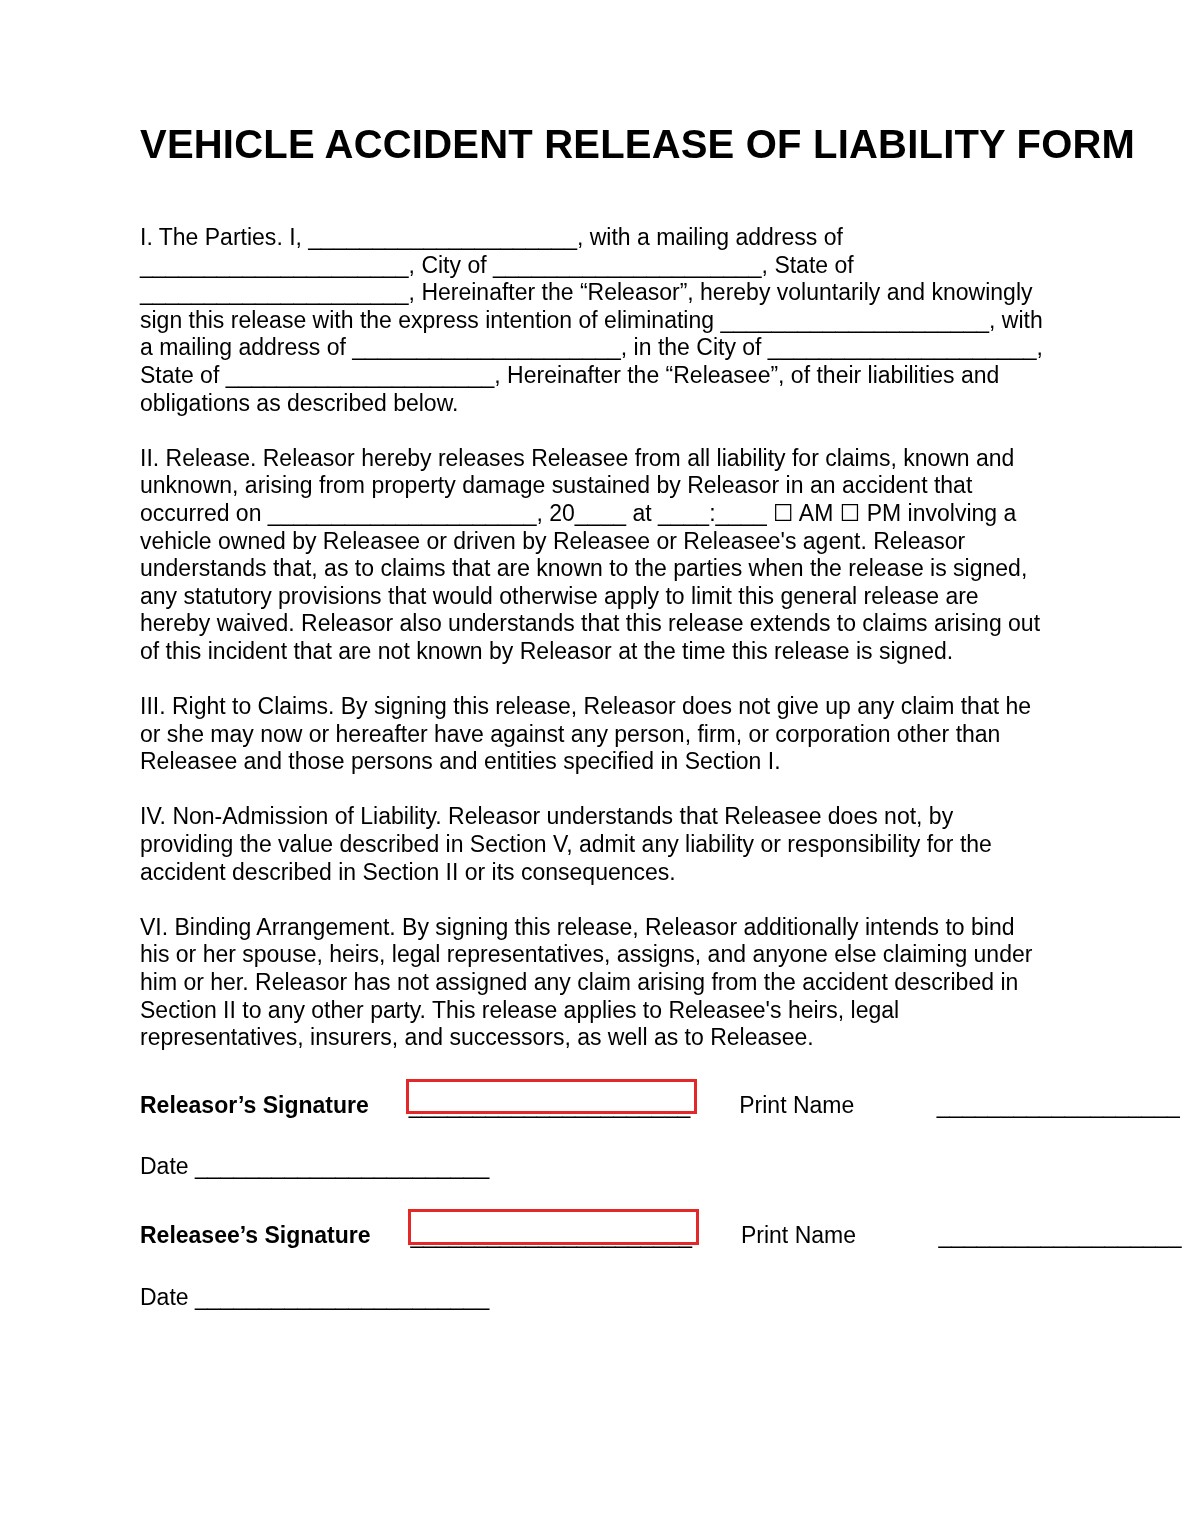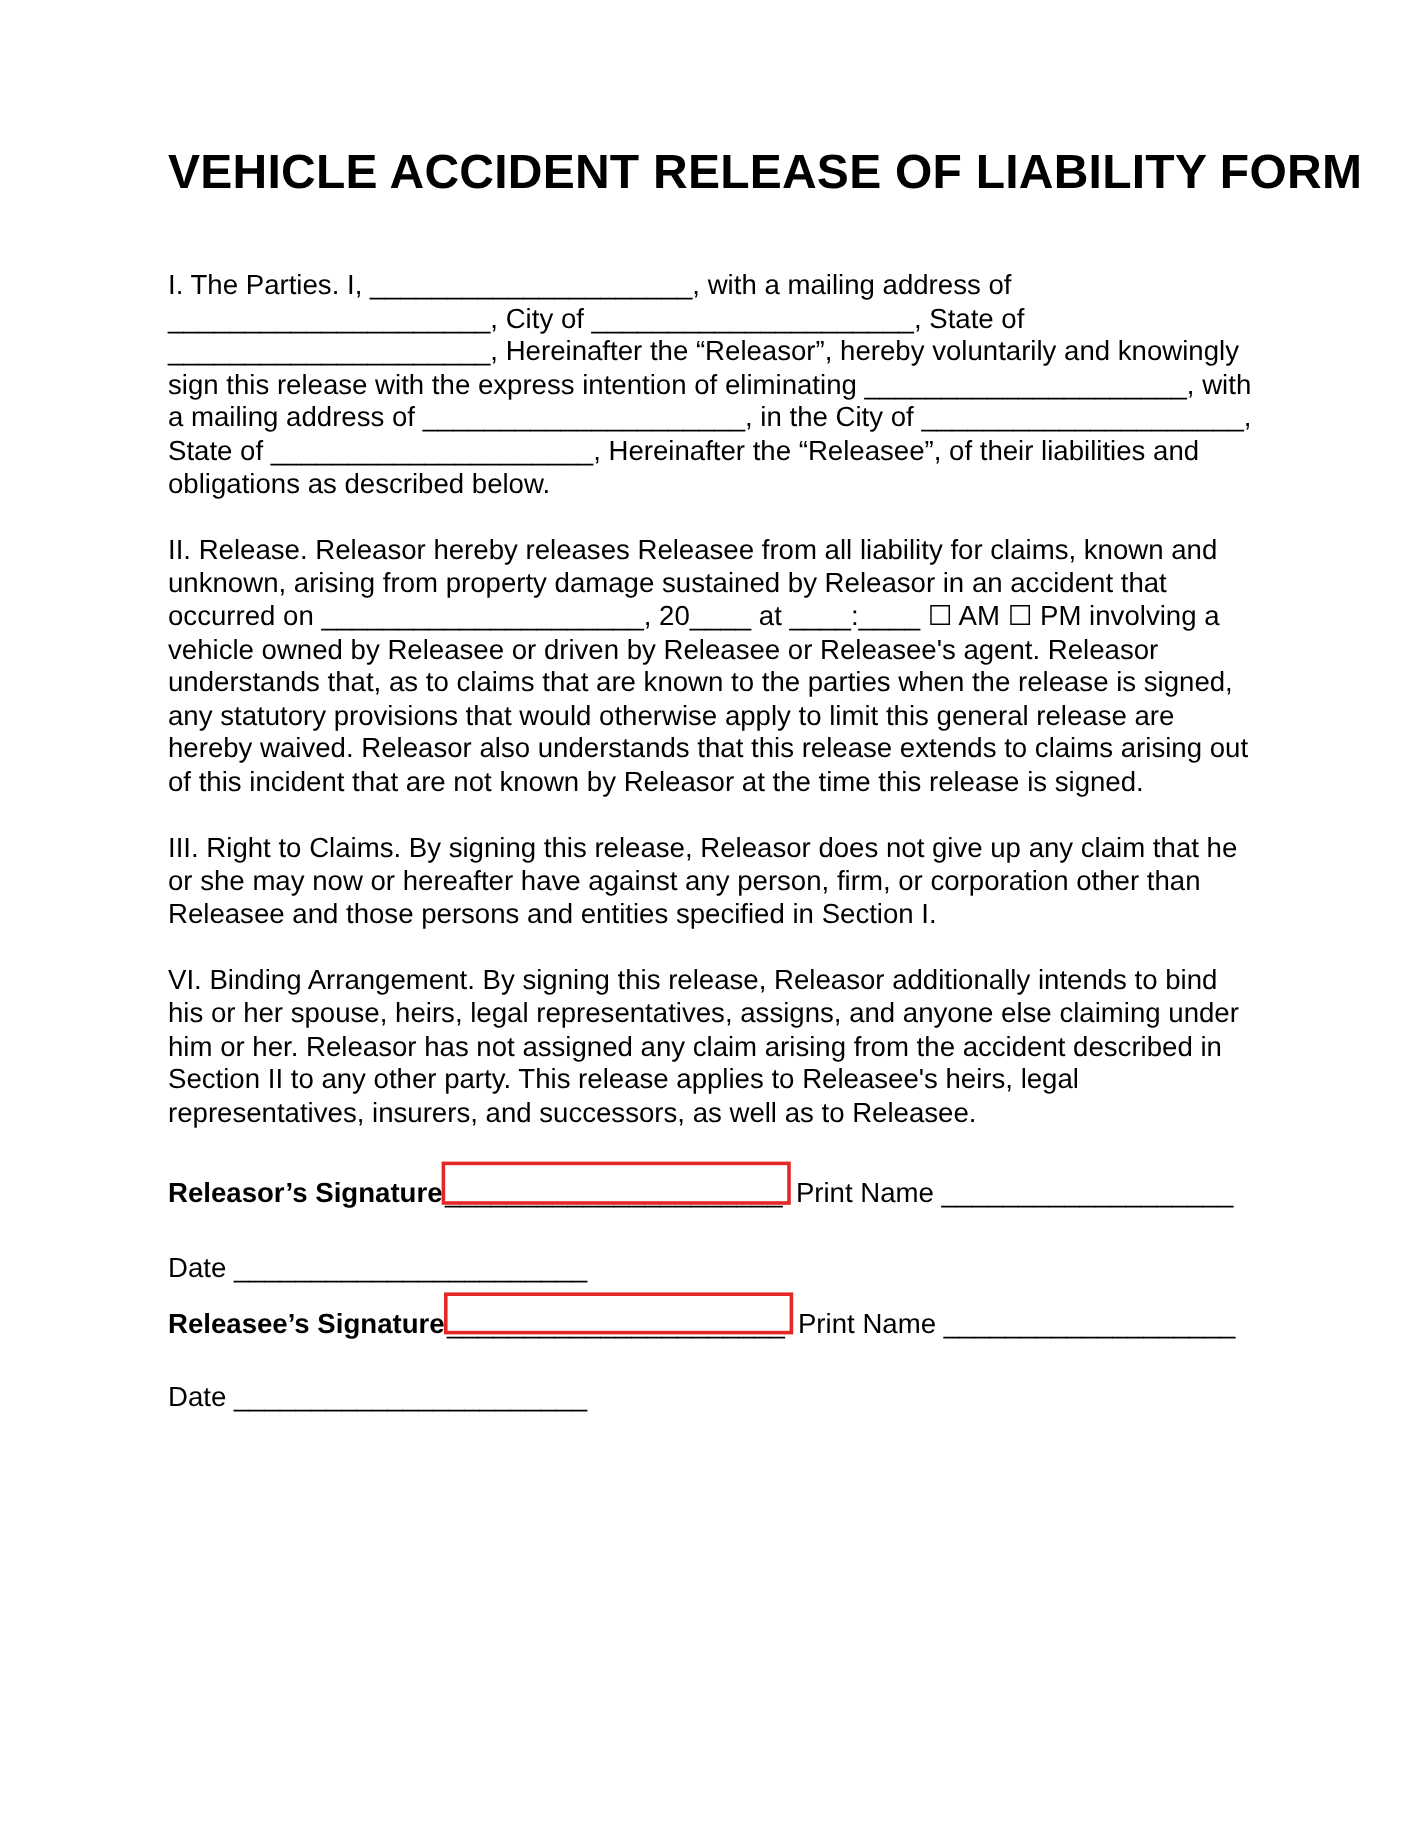--- a/index.html
+++ b/index.html
@@ -31,36 +31,37 @@
   }
   .para { margin-bottom:27.6px; }
   .para .hd { font-weight:normal; }
 
   
   .sig-row {
     display:flex;
     align-items:baseline;
     white-space:nowrap;
     margin-top:40px;
+    gap:38px;
   }
   .sig-row .bold-label { font-weight:bold; }
   .sig-slot {
     position:relative;
     display:inline-block;
     margin:0 11px 0 2px;
   }
   .sig-box {
     position:absolute;
     left:-3px; right:-7px;
     top:-13px; bottom:5px;
     border:3px solid #e42827;
     background:transparent;
   }
   .date-row { margin-top:34px; white-space:nowrap; }
-  .sig-row.second { margin-top:19px; }
+  .sig-row.second { margin-top:41px; }
 
   
   .logo {
     position:absolute;
     left:146px; top:1427px;
     width:30px; height:40px;
   }
   .logo-body {
     position:absolute; inset:0;
     background:#000;
@@ -98,20 +99,21 @@
   <div class="content">
 
     <h1 class="doc-title">VEHICLE ACCIDENT RELEASE OF LIABILITY FORM</h1>
 
     <p class="para"><span class="hd">I. The Parties</span><span>. I, _____________________, with a mailing address of _____________________, City of _____________________, State of _____________________, Hereinafter the “Releasor”, hereby voluntarily and knowingly sign this release with the express intention of eliminating _____________________, with a mailing address of _____________________, in the City of _____________________, State of _____________________, Hereinafter the “Releasee”, of their liabilities and obligations as described below.</span></p>
 
     <p class="para"><span class="hd">II. Release</span><span>. Releasor hereby releases Releasee from all liability for claims, known and unknown, arising from property damage sustained by Releasor in an accident that occurred on _____________________, 20____ at ____:____ ☐ AM ☐ PM involving a vehicle owned by Releasee or driven by Releasee or Releasee's agent. Releasor understands that, as to claims that are known to the parties when the release is signed, any statutory provisions that would otherwise apply to limit this general release are hereby waived. Releasor also understands that this release extends to claims arising out of this incident that are not known by Releasor at the time this release is signed.</span></p>
 
     <p class="para"><span class="hd">III. Right to Claims</span><span>. By signing this release, Releasor does not give up any claim that he or she may now or hereafter have against any person, firm, or corporation other than Releasee and those persons and entities specified in Section I.</span></p>
 
+    <p class="para"><span class="hd">IV. Non-Admission of Liability</span><span>. Releasor understands that Releasee does not, by providing the value described in Section V, admit any liability or responsibility for the accident described in Section II or its consequences.</span></p>
 
 
     <p class="para"><span class="hd">VI. Binding Arrangement</span><span>. By signing this release, Releasor additionally intends to bind his or her spouse, heirs, legal representatives, assigns, and anyone else claiming under him or her. Releasor has not assigned any claim arising from the accident described in Section II to any other party. This release applies to Releasee's heirs, legal representatives, insurers, and successors, as well as to Releasee.</span></p>
 
     <div class="sig-row">
       <span class="bold-label">Releasor’s Signature</span>
       <span class="sig-slot">
         <span>______________________</span>
         <span class="sig-box"></span>
       </span>

